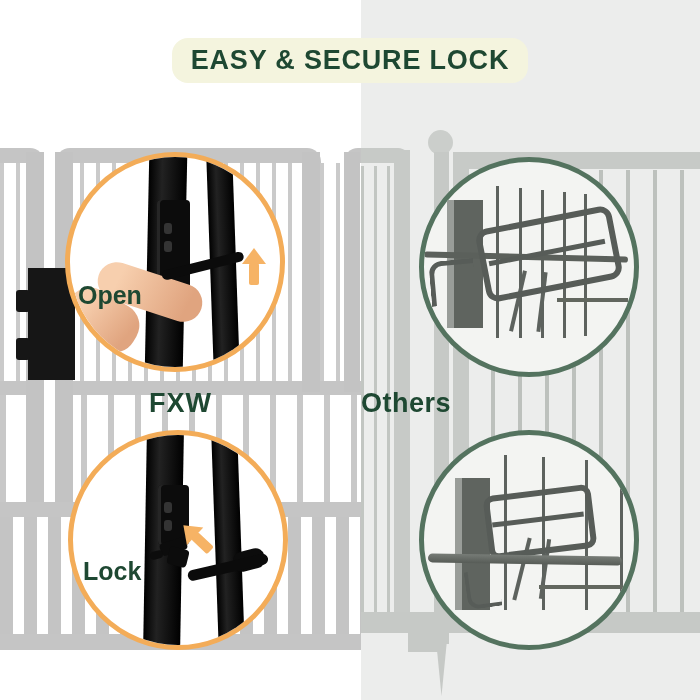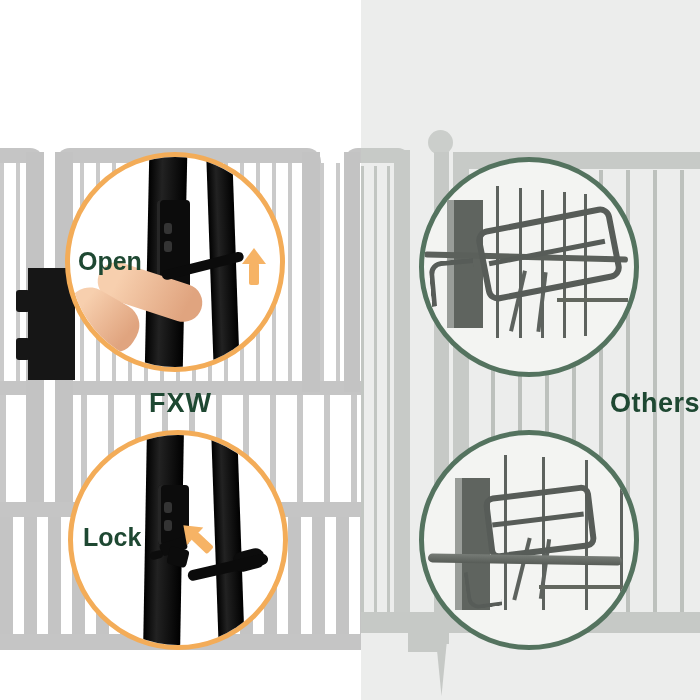--- a/index.html
+++ b/index.html
@@ -30,24 +30,24 @@
   .bars-f1{background:repeating-linear-gradient(90deg,#C2C6C2 0 3px,transparent 3px 13px);}
   .bars-f2{background:repeating-linear-gradient(90deg,#BDC1BD 0 4px,transparent 4px 27px);}
 
   
   .circle{
     width:210px;height:210px;border-radius:50%;overflow:hidden;z-index:5;
   }
   .circle.orange{border:5px solid #F3AC58;background:#ffffff;}
   .circle.green{border:5px solid #54735F;background:#F3F4F2;}
 
-  .callout-label{font-size:25px;font-weight:bold;color:#1E4832;z-index:8;}
+  .callout-label{font-size:25px;font-weight:bold;color:#1E4832;z-index:8;margin-top:34px;}
   .brand-label{width:361px;left:0;top:388px;text-align:center;font-size:27px;font-weight:bold;
     letter-spacing:1px;color:#1E4832;z-index:6;}
-  .others-label{width:339px;left:361px;top:388px;text-align:right;font-size:27px;font-weight:bold;
+  .others-label{width:339px;left:361px;top:388px;text-align:left;font-size:27px;font-weight:bold;
     letter-spacing:.5px;color:#1E4832;z-index:6;}
 
   
   .gate-post{background:linear-gradient(90deg,#000 0,#222 35%,#000 100%);}
   .latch-part{background:#0c0c0c;border-radius:4px;}
   .latch-hole{background:#343434;border-radius:3px;}
   .handle{background:#0b0b0b;border-radius:6px;}
   .finger{background:linear-gradient(100deg,#F7CFAE 20%,#E0A47F 85%);border-radius:22px;}
 
   
@@ -98,20 +98,23 @@
     <div class="abs" style="left:44px;top:163px;width:11px;height:339px;background:#fff;z-index:2;"></div>
     <div class="abs post" style="left:26px;top:152px;width:18px;height:350px;z-index:3;"></div>
     <div class="abs post" style="left:55px;top:152px;width:18px;height:350px;z-index:3;"></div>
     <div class="abs post" style="left:302px;top:152px;width:18px;height:240px;"></div>
     <div class="abs post" style="left:344px;top:152px;width:16px;height:240px;"></div>
     <div class="abs" style="left:28px;top:268px;width:47px;height:112px;background:#161616;z-index:4;"></div>
     <div class="abs" style="left:16px;top:290px;width:14px;height:22px;background:#161616;border-radius:3px;z-index:4;"></div>
     <div class="abs" style="left:16px;top:338px;width:14px;height:22px;background:#161616;border-radius:3px;z-index:4;"></div>
   </div>
 
+  <div class="abs banner">
+    <span>EASY &amp; SECURE LOCK</span>
+  </div>
 
   <div class="abs circle orange" style="left:65px;top:152px;">
     <div class="abs gate-post" style="left:77px;top:-5px;width:38px;height:222px;transform:rotate(1.2deg);"></div>
     <div class="abs gate-post" style="left:140px;top:-5px;width:26px;height:222px;transform:rotate(-2deg);"></div>
     <div class="abs latch-part" style="left:87px;top:43px;width:33px;height:97px;box-shadow:inset 3px 0 0 #262626;"></div>
     <div class="abs latch-hole" style="left:94px;top:66px;width:8px;height:11px;"></div>
     <div class="abs latch-hole" style="left:94px;top:84px;width:8px;height:11px;"></div>
     <div class="abs finger" style="left:26px;top:116px;width:108px;height:38px;transform:rotate(18deg);"></div>
     <div class="abs finger" style="left:-6px;top:138px;width:76px;height:50px;transform:rotate(30deg);"></div>
     <div class="abs handle" style="left:92px;top:114px;width:84px;height:10px;transform:rotate(-14deg);transform-origin:left center;"></div>

